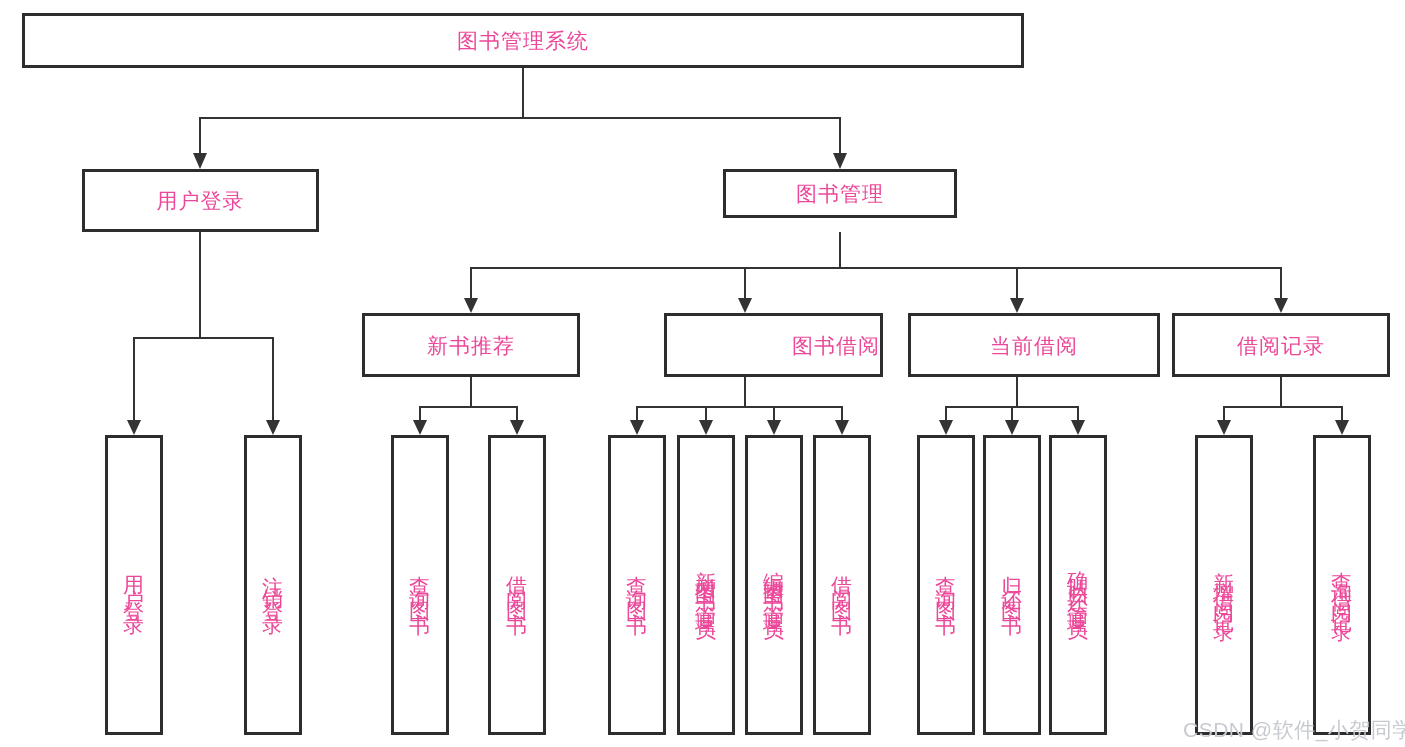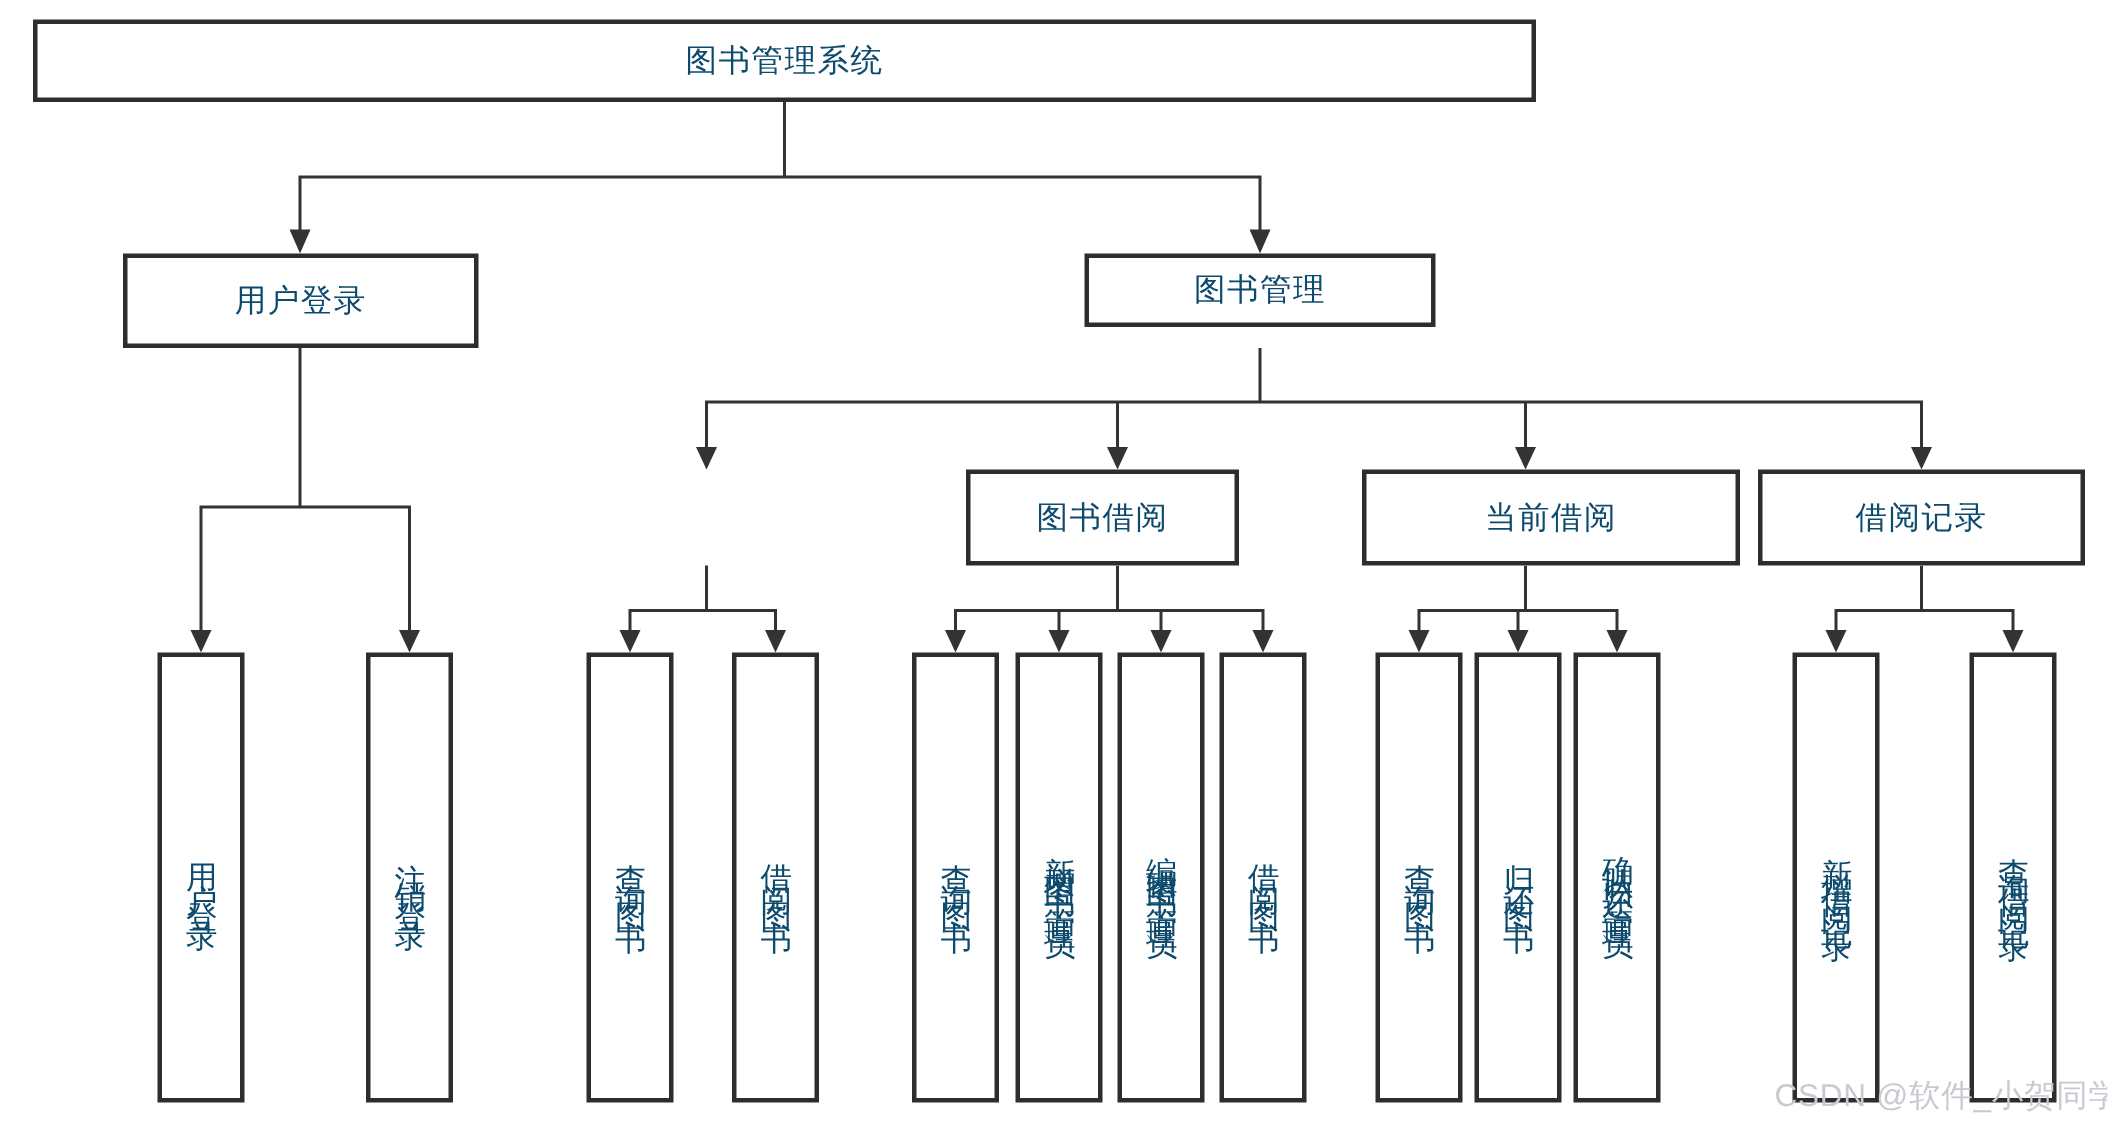--- a/index.html
+++ b/index.html
@@ -22,21 +22,21 @@
     pointer-events: none;
   }
   .node {
     position: absolute;
     box-sizing: border-box;
     background: #ffffff;
     border: 3px solid #2d2d2d;
     display: flex;
     align-items: center;
     justify-content: center;
-    color: #0c4a6e;
+    color: #ec4899;
     font-size: 21px;
     line-height: 1;
   }
   .node.h span {
     letter-spacing: 1px;
     white-space: nowrap;
   }
   .node.v span {
     writing-mode: vertical-rl;
     text-orientation: mixed;
@@ -112,21 +112,24 @@
     <span>图书管理系统</span>
   </div>
 
   <div class="node h" style="left:82px; top:169px; width:237px; height:63px;">
     <span>用户登录</span>
   </div>
   <div class="node h" style="left:723px; top:169px; width:234px; height:49px;">
     <span>图书管理</span>
   </div>
 
-  <div class="node h" style="left:644px; top:313px; width:182px; height:64px;">
+  <div class="node h" style="left:362px; top:313px; width:218px; height:64px;">
+    <span>新书推荐</span>
+  </div>
+  <div class="node h" style="left:664px; top:313px; width:219px; height:64px;justify-content:flex-end;">
     <span>图书借阅</span>
   </div>
   <div class="node h" style="left:908px; top:313px; width:252px; height:64px;">
     <span>当前借阅</span>
   </div>
   <div class="node h" style="left:1172px; top:313px; width:218px; height:64px;">
     <span>借阅记录</span>
   </div>
 
   <div class="node v ls4" style="left:105px; top:435px; width:58px; height:300px;">

